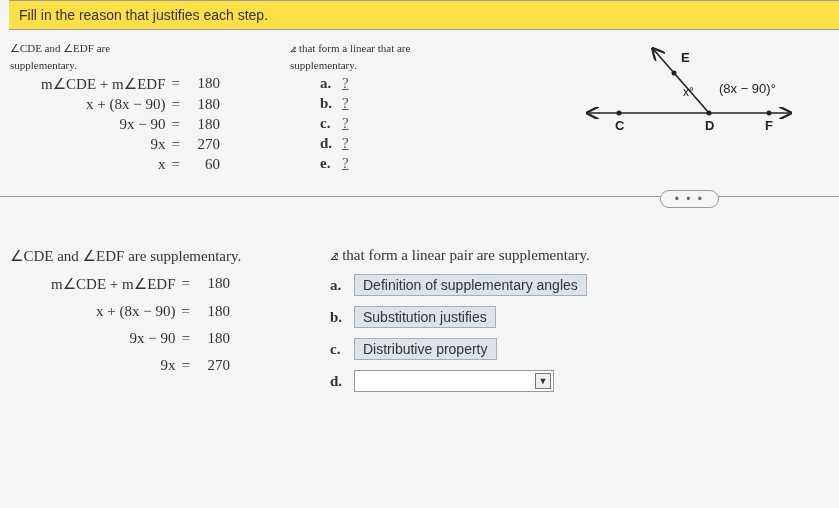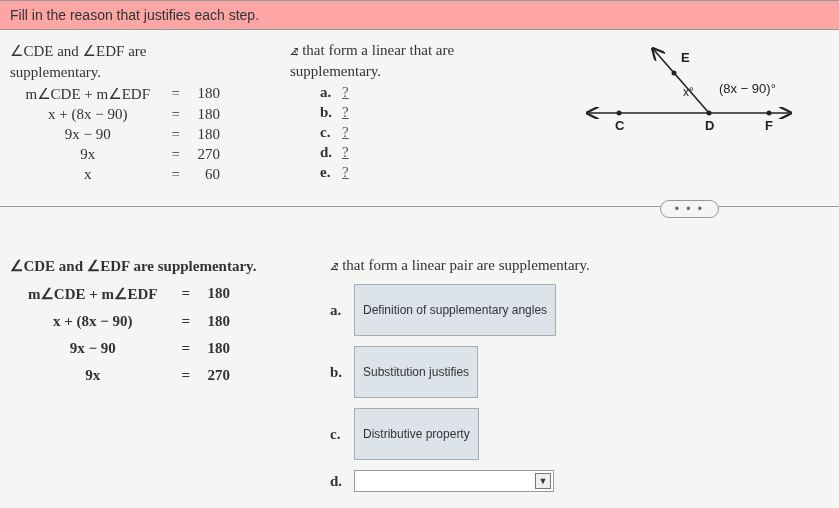--- a/index.html
+++ b/index.html
@@ -6,45 +6,46 @@
   body {
     font-family: Arial, sans-serif;
     font-size: 14px;
     color: #333;
     background: #f5f5f3;
     width: 839px;
     height: 508px;
     position: relative;
   }
   .header {
-    background: #fca5a5;
+    background: #fde047;
     padding: 6px 10px;
     border-bottom: 1px solid #999;
     border-top: 1px solid #999;
+    margin-left: 9px;
   }
   .top-section {
     display: flex;
     padding: 8px 10px 20px 10px;
     border-bottom: 1px solid #999;
     position: relative;
   }
   .left-col { width: 280px; }
   .mid-col { width: 280px; }
   .right-col { flex: 1; position: relative; }
-  .math-line { margin: 4px 0; font-family: 'Times New Roman', serif; font-size: 15px; }
+  .math-line { margin: 4px 0; font-family: 'Times New Roman', serif; font-size: 11px; }
   .eq-group { margin-top: 4px; }
   .eq-row {
     display: flex;
     justify-content: flex-end;
     width: 210px;
     font-family: 'Times New Roman', serif;
     font-size: 15px;
     margin: 3px 0;
   }
-  .eq-left { text-align: center; flex: 1; }
+  .eq-left { text-align: right; flex: 1; }
   .eq-eq { margin: 0 6px; }
   .eq-right { width: 34px; text-align: right; }
   .opt-row {
     display: flex;
     font-family: 'Times New Roman', serif;
     font-size: 15px;
     margin: 3px 0;
     align-items: baseline;
   }
   .opt-label { width: 22px; font-weight: bold; }
@@ -69,41 +70,41 @@
     padding: 1px 14px;
     background: #f5f5f3;
     font-size: 12px;
     letter-spacing: 2px;
     color: #666;
   }
   .bottom-section {
     display: flex;
     padding: 40px 10px 10px 10px;
   }
-  .b-left { width: 320px; font-weight: bold; }
+  .b-left { width: 320px; }
   .b-right { flex: 1; }
   .b-row {
     font-family: 'Times New Roman', serif;
     font-size: 15px;
     margin: 10px 0;
   }
   .ans-row {
     display: flex;
     align-items: center;
     font-family: 'Times New Roman', serif;
     font-size: 15px;
     margin: 10px 0;
   }
   .ans-label { width: 24px; font-weight: bold; }
   .ans-box {
     background: #dce4ea;
     border: 1px solid #aab;
-    padding: 18px 8px;
+    padding: 2px 8px;
     font-family: Arial, sans-serif;
-    font-size: 12px;
+    font-size: 14px;
     text-align: center;
   }
   .dropdown {
     border: 1px solid #999;
     background: #fff;
     width: 200px;
     height: 22px;
     display: flex;
     align-items: center;
     justify-content: flex-end;

